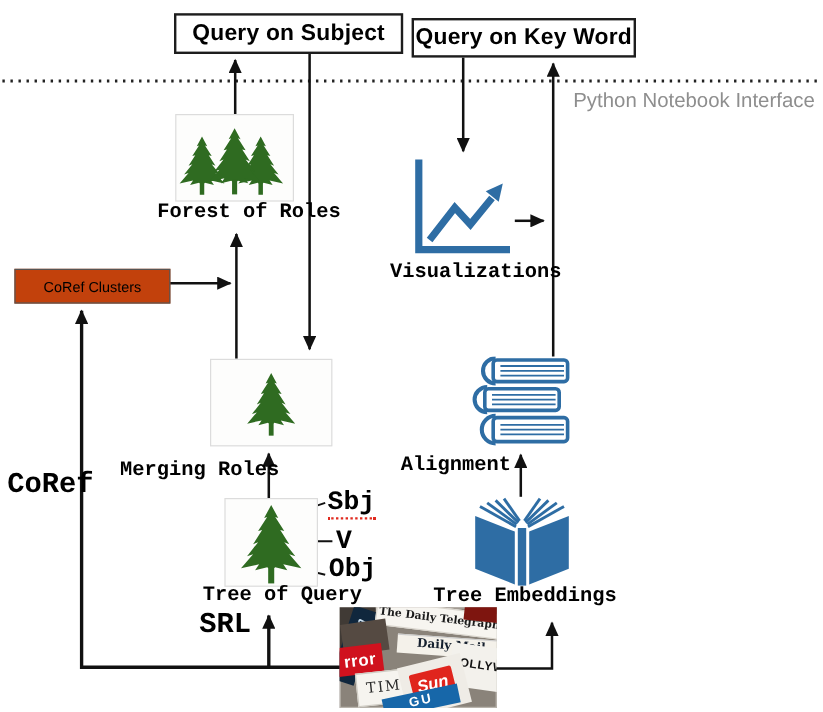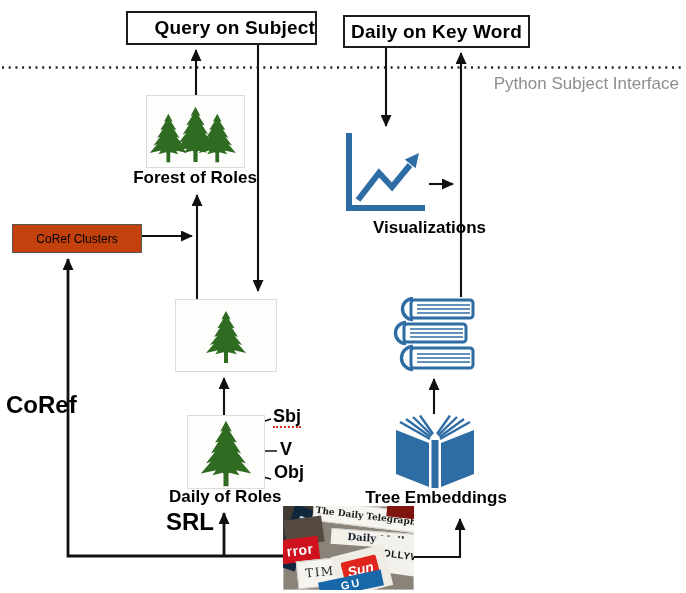--- a/index.html
+++ b/index.html
@@ -16,23 +16,23 @@
   }
   .smallbox {
     border:1.5px solid #555; background:#c2410c; z-index:2;
     display:flex; align-items:center; justify-content:center;
     font-weight:normal; font-size:12px; white-space:nowrap;
   }
   .iconbox {
     border:1px solid #dcdcdc; background:#fdfdfc; z-index:2;
     display:flex; align-items:flex-end; justify-content:center;
   }
-  .lbl { font-weight:bold; white-space:nowrap; z-index:3; }
+  .lbl { font-weight:bold; white-space:nowrap; z-index:3;font-family:Liberation Mono, monospace; }
   .lbl17 { font-size:17px; }
-  .lbl18 { font-size:18px; }
+  .lbl18 { font-size:22px; }
   .lbl20 { font-size:24px; }
   .center { text-align:center; }
   .gray-note { color:#8e8e8e; font-size:17px; white-space:nowrap; z-index:2; }
   .squiggle { border-bottom:2px dotted #e02a1f; }
   
   .newspaper { left:283px; top:506px; width:131px; height:84px; overflow:hidden;
     background:#8a837a; z-index:4; box-shadow:0 0 0 1px #b9b4ac inset; }
   .np { position:absolute; white-space:nowrap; overflow:hidden; }
   .np-dark1 { left:0; top:0; width:30px; height:34px; background:#403a35; }
   .np-guardian { left:-20px; top:22px; width:64px; height:20px; background:#10273d;
@@ -104,55 +104,57 @@
       <path d="M434,414 V379" marker-end="url(#ah)"></path>
       <path d="M406,557 H460 V519" marker-end="url(#ah)"></path>
       <g stroke-width="1.6">
         <path d="M229,433 L271,419"></path>
         <path d="M227,451 L277,451"></path>
         <path d="M226,468 L271,479"></path>
       </g>
     </g>
   </svg>
 
-  <div class="abs qbox" style="left:126px; top:11px; width:187px; height:30px;justify-content:flex-end;">
+  <div class="abs qbox" style="left:145px; top:11px; width:187px; height:30px;">
     <span>Query on Subject</span>
   </div>
   <div class="abs qbox" style="left:343px; top:15px; width:183px; height:29px;">
-    <span>Daily on Key Word</span>
-  </div>
-
-  <div class="abs gray-note" style="right:7px; top:74px;">Python Subject Interface</div>
+    <span>Query on Key Word</span>
+  </div>
+
+  <div class="abs gray-note" style="right:7px; top:74px;">Python Notebook Interface</div>
 
   <div class="abs iconbox" style="left:146px; top:95px; width:97px; height:71px;">
     <svg width="95" height="67" viewBox="0 0 100 74" fill="#2f6b21">
       <use href="#pine" x="-2" y="10" width="44" height="64"></use>
       <use href="#pine" x="52" y="10" width="44" height="64"></use>
       <use href="#pine" x="25" y="2" width="50" height="72"></use>
     </svg>
   </div>
   <div class="abs lbl lbl17 center" style="left:131px; top:168px; width:128px;">Forest of Roles</div>
 
   <div class="abs smallbox" style="left:12px; top:224px; width:128px; height:27px;">
     <span>CoRef Clusters</span>
   </div>
 
   <svg class="abs" style="left:344px; top:130px; z-index:2;" width="84" height="84" viewBox="0 0 84 84">
     <path d="M5,3 V78 H81" stroke="#2e6da4" stroke-width="6" fill="none"></path>
     <path d="M14,70 L35,43 L48,57 L66,35" stroke="#2e6da4" stroke-width="6" fill="none"></path>
     <polygon points="75,23 71.6,38.2 60.8,29.4" fill="#2e6da4"></polygon>
   </svg>
-  <div class="abs lbl lbl17 center" style="left:325px; top:218px; width:115px;margin-left:47px;">Visualizations</div>
+  <div class="abs lbl lbl17 center" style="left:325px; top:218px; width:115px;">Visualizations</div>
 
   <div class="abs iconbox" style="left:175px; top:299px; width:100px; height:71px;">
     <svg width="98" height="69" viewBox="0 0 100 71" fill="#2f6b21">
       <use href="#pine" x="28" y="2" width="44" height="68"></use>
     </svg>
   </div>
-
+  <div class="abs lbl lbl17 center" style="left:100px; top:383px; width:117px;">Merging Roles</div>
+
+  <div class="abs lbl lbl17" style="left:334px; top:379px;">Alignment</div>
   <svg class="abs" style="left:393px; top:297px; z-index:2;" width="84" height="76" viewBox="0 0 84 76">
     <g stroke="#2e6da4" fill="#ffffff">
       <g transform="translate(7,1)">
         <rect x="11" y="2" width="62" height="18" rx="3" stroke-width="3"></rect>
         <path d="M13,0.5 a10.5,10.5 0 0 0 0,21" stroke-width="3.4" fill="none"></path>
         <g stroke-width="1.5">
             <path d="M17,7 H70"></path>
             <path d="M17,11 H70"></path>
             <path d="M17,15 H70"></path>
           </g>
@@ -176,21 +178,21 @@
           </g>
       </g>
     </g>
   </svg>
 
   <div class="abs iconbox" style="left:187px; top:415px; width:76px; height:72px;">
     <svg width="74" height="70" viewBox="0 0 76 72" fill="#2f6b21">
       <use href="#pine" x="6" y="2" width="64" height="69"></use>
     </svg>
   </div>
-  <div class="abs lbl lbl17 center" style="left:169px; top:487px; width:112px;">Daily of Roles</div>
+  <div class="abs lbl lbl17 center" style="left:169px; top:487px; width:112px;">Tree of Query</div>
 
   <div class="abs lbl lbl18" style="left:273px; top:406px;">
     <span class="squiggle">Sbj</span>
   </div>
   <div class="abs lbl lbl18" style="left:280px; top:439px;">V</div>
   <div class="abs lbl lbl18" style="left:274px; top:462px;text-align:right;">Obj</div>
 
   <svg class="abs" style="left:392px; top:413px; z-index:2;" width="86" height="76" viewBox="0 0 86 76">
     <g fill="#2e6da4">
       <polygon points="4,17 37,30 37,74 4,61"></polygon>

